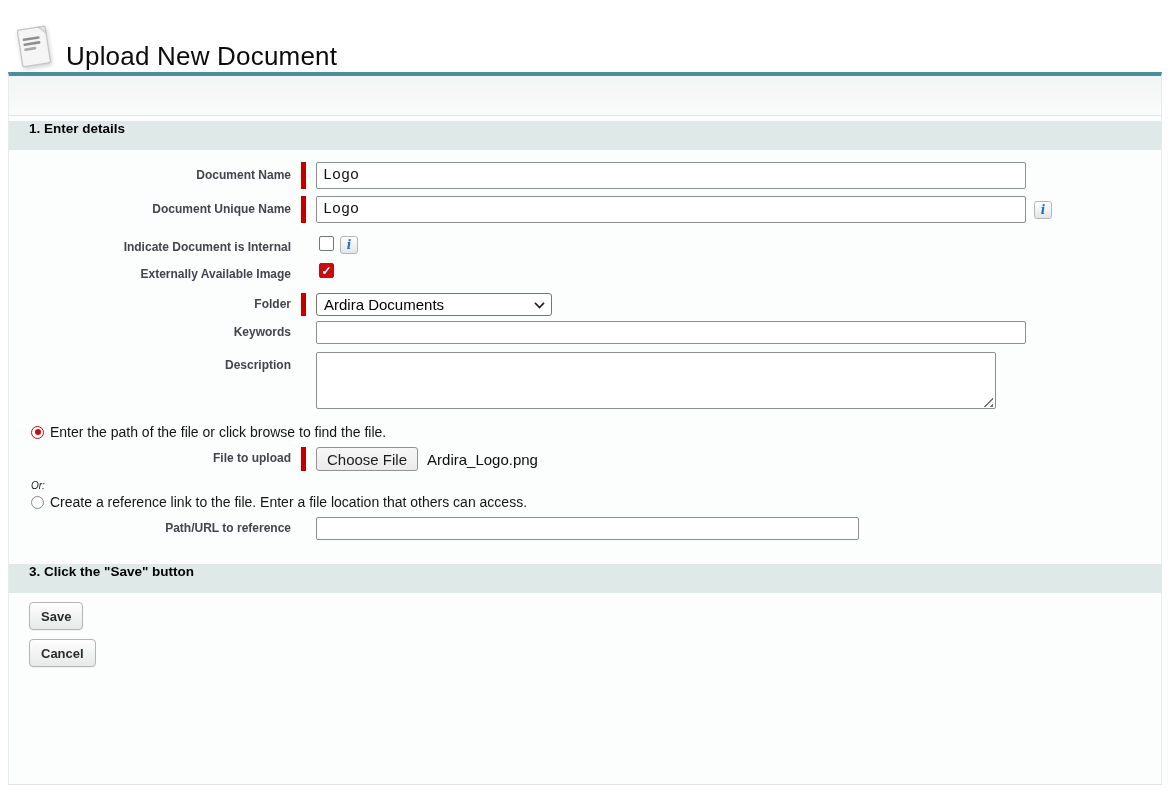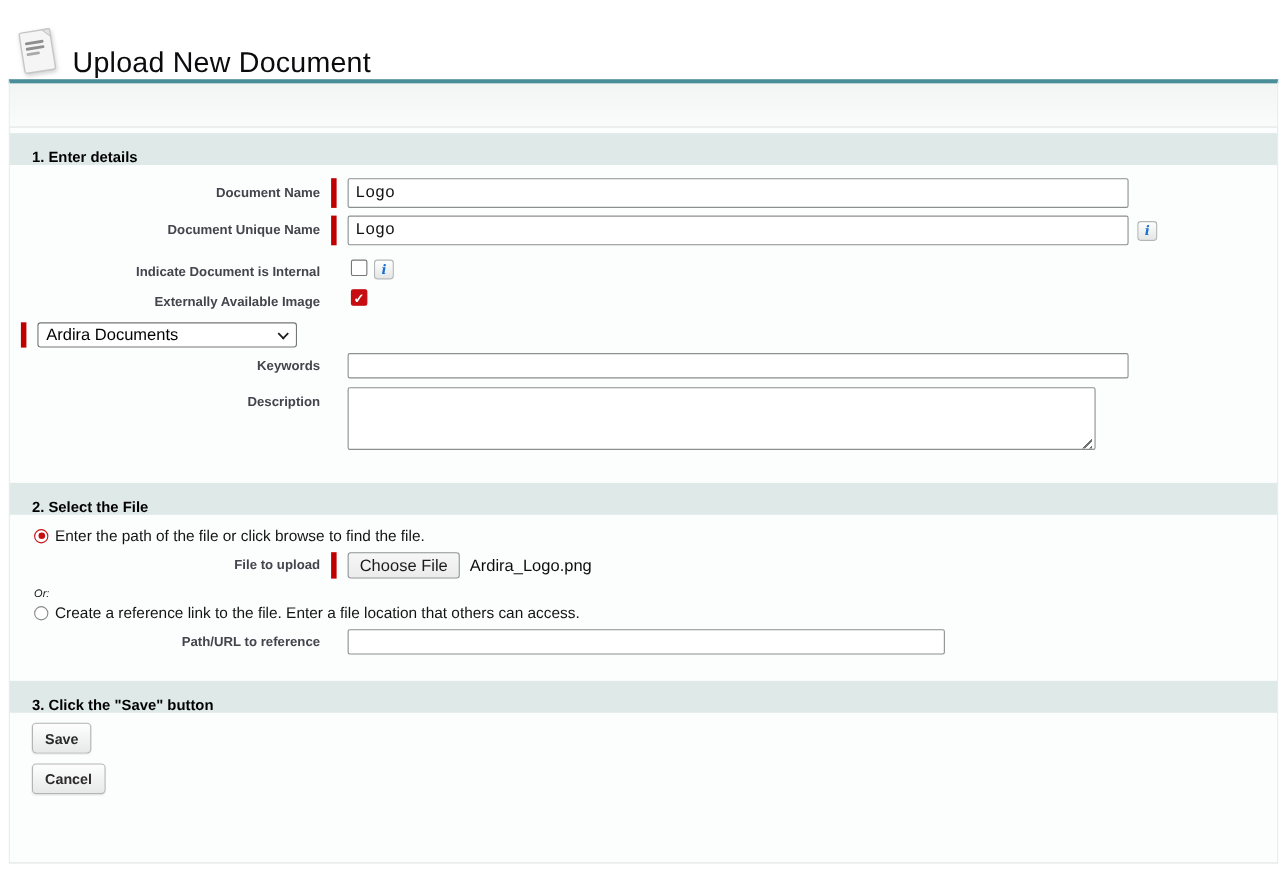--- a/index.html
+++ b/index.html
@@ -20,21 +20,21 @@
     margin:0 8px; width:1154px; height:713px;
     border-top:4px solid #4a8e99;
     border-left:1px solid #e7ebea; border-right:1px solid #e7ebea; border-bottom:1px solid #dfe4e3;
     background:#fcfdfd;
   }
   .legend-bar {
     height:40px; background:linear-gradient(#f1f5f4, #fafcfb);
     border-bottom:1px solid #dfe4e3; margin-bottom:5px;
   }
   .section-header {
-    height:29px; background:#dfeae8; display:flex; align-items:flex-end;
+    height:29px; background:#dfeae8; display:flex; align-items:flex-start;
     padding-left:20px; font-size:13.5px; font-weight:bold; color:#000;
   }
 
   
   .form-row { display:flex; align-items:flex-start; }
   .label-cell {
     width:282px; text-align:right; font-size:12px; font-weight:bold; color:#44444c;
     padding-top:6px; line-height:14px;
   }
   .label-cell.tight { padding-top:4px; }
@@ -170,20 +170,21 @@
     <span class="info-btn" style="margin-left:6px; align-self:flex-start;">i</span>
   </div>
 
   <div class="form-row mt9">
     <div class="label-cell tight">Externally Available Image</div>
     <div class="req-cell"></div>
     <span class="checkbox on"></span>
   </div>
 
   <div class="form-row mt12">
+    <div class="label-cell" style="padding-top:4px">Folder</div>
     <div class="req-cell">
         <div class="req-bar"></div>
       </div>
     <div class="select-wrap">
       <div class="select-box">Ardira Documents</div>
       <span class="select-chevron"></span>
     </div>
   </div>
 
   <div class="form-row mt5">
@@ -194,23 +195,20 @@
 
   <div class="form-row mt8">
     <div class="label-cell">Description</div>
     <div class="req-cell"></div>
     <div class="textarea-wrap">
       <textarea style=""></textarea>
       <div class="resize-handle"></div>
     </div>
   </div>
 
-  <div class="section-header mt25">
-    <span>2. Select the File</span>
-  </div>
 
   <div class="radio-row mt11">
     <span class="radio on"></span>
     <span>Enter the path of the file or click browse to find the file.</span>
   </div>
 
   <div class="form-row mt7">
     <div class="label-cell tight">File to upload</div>
     <div class="req-cell">
         <div class="req-bar"></div>

